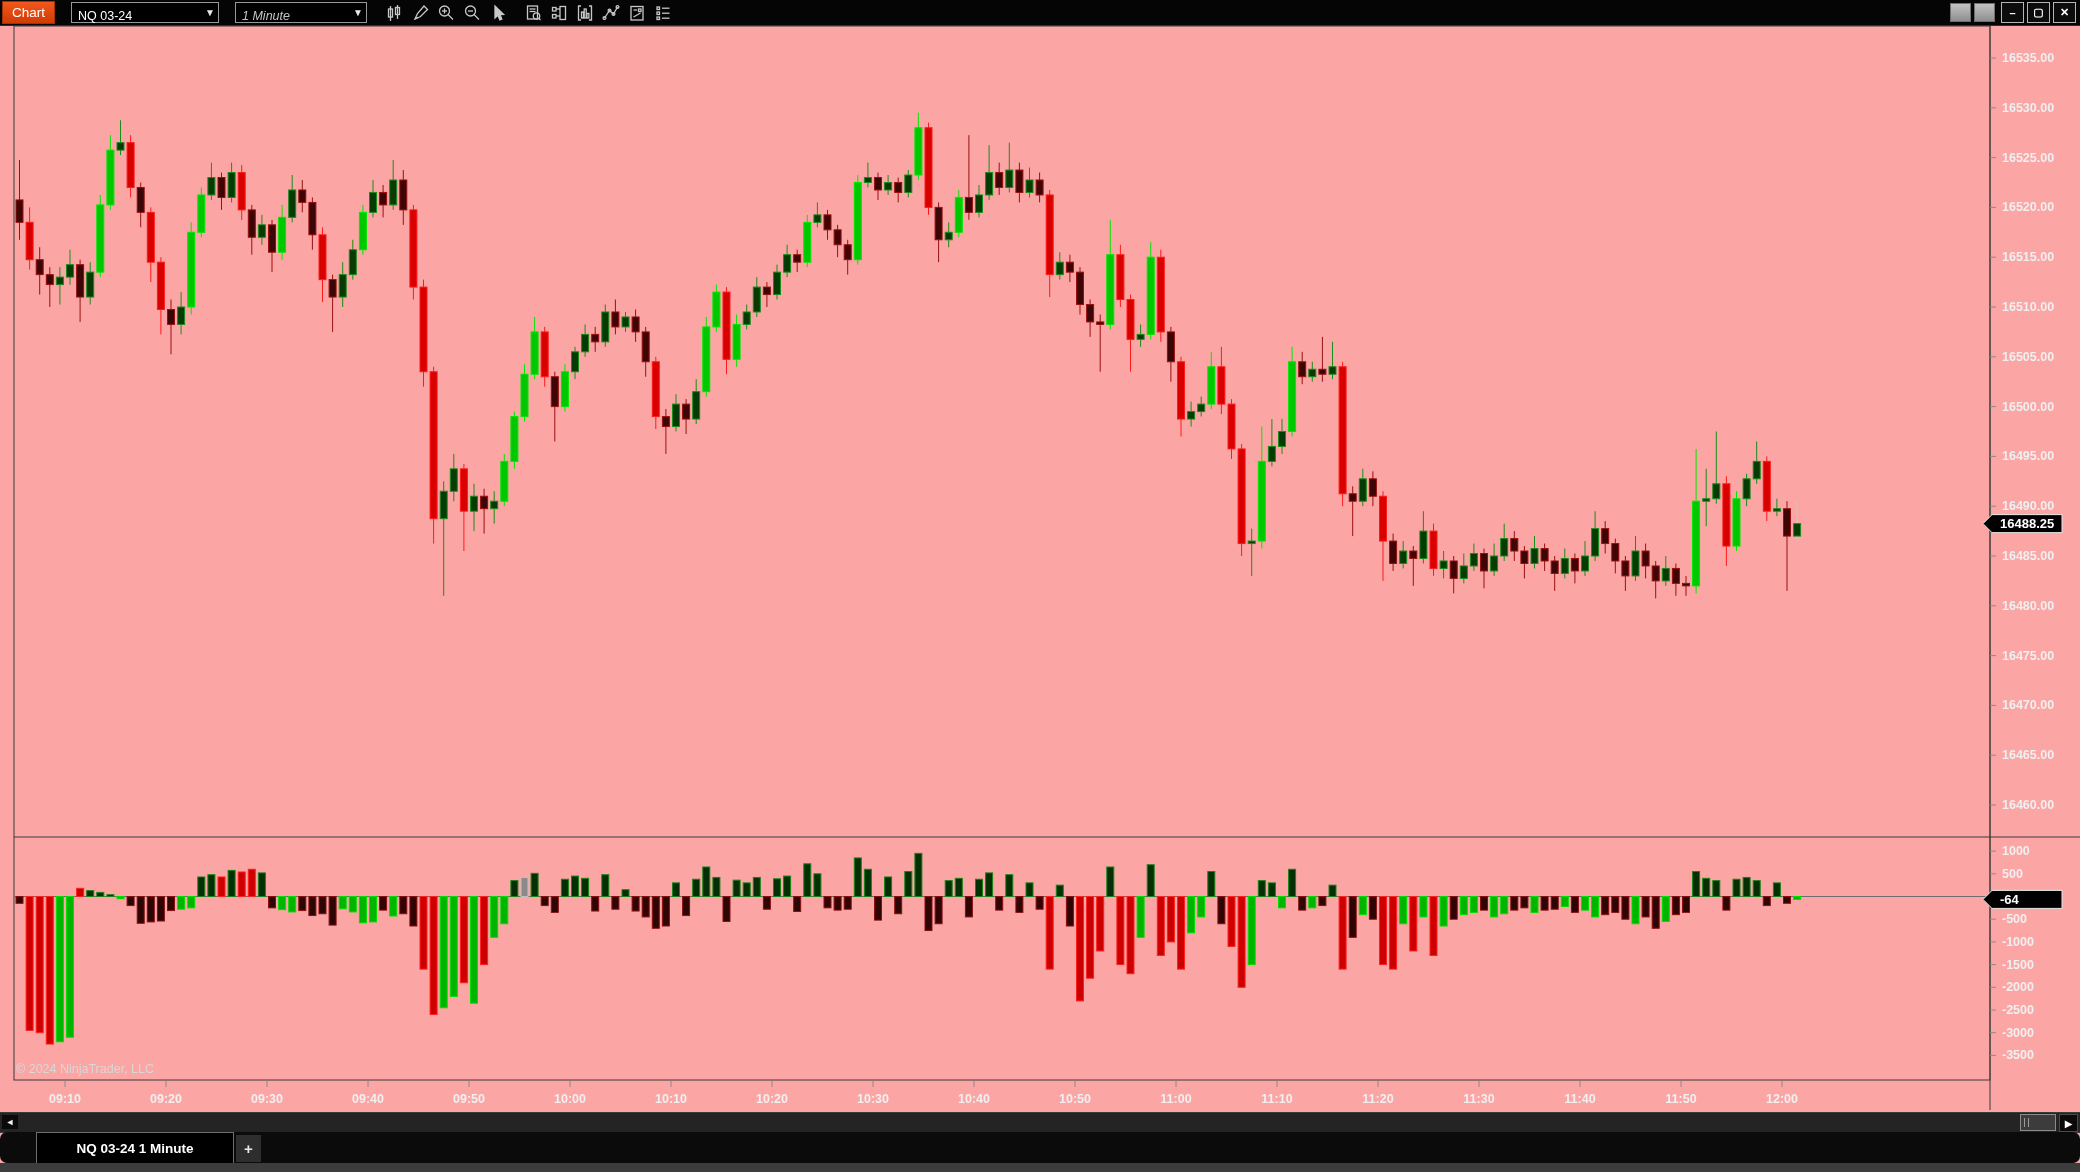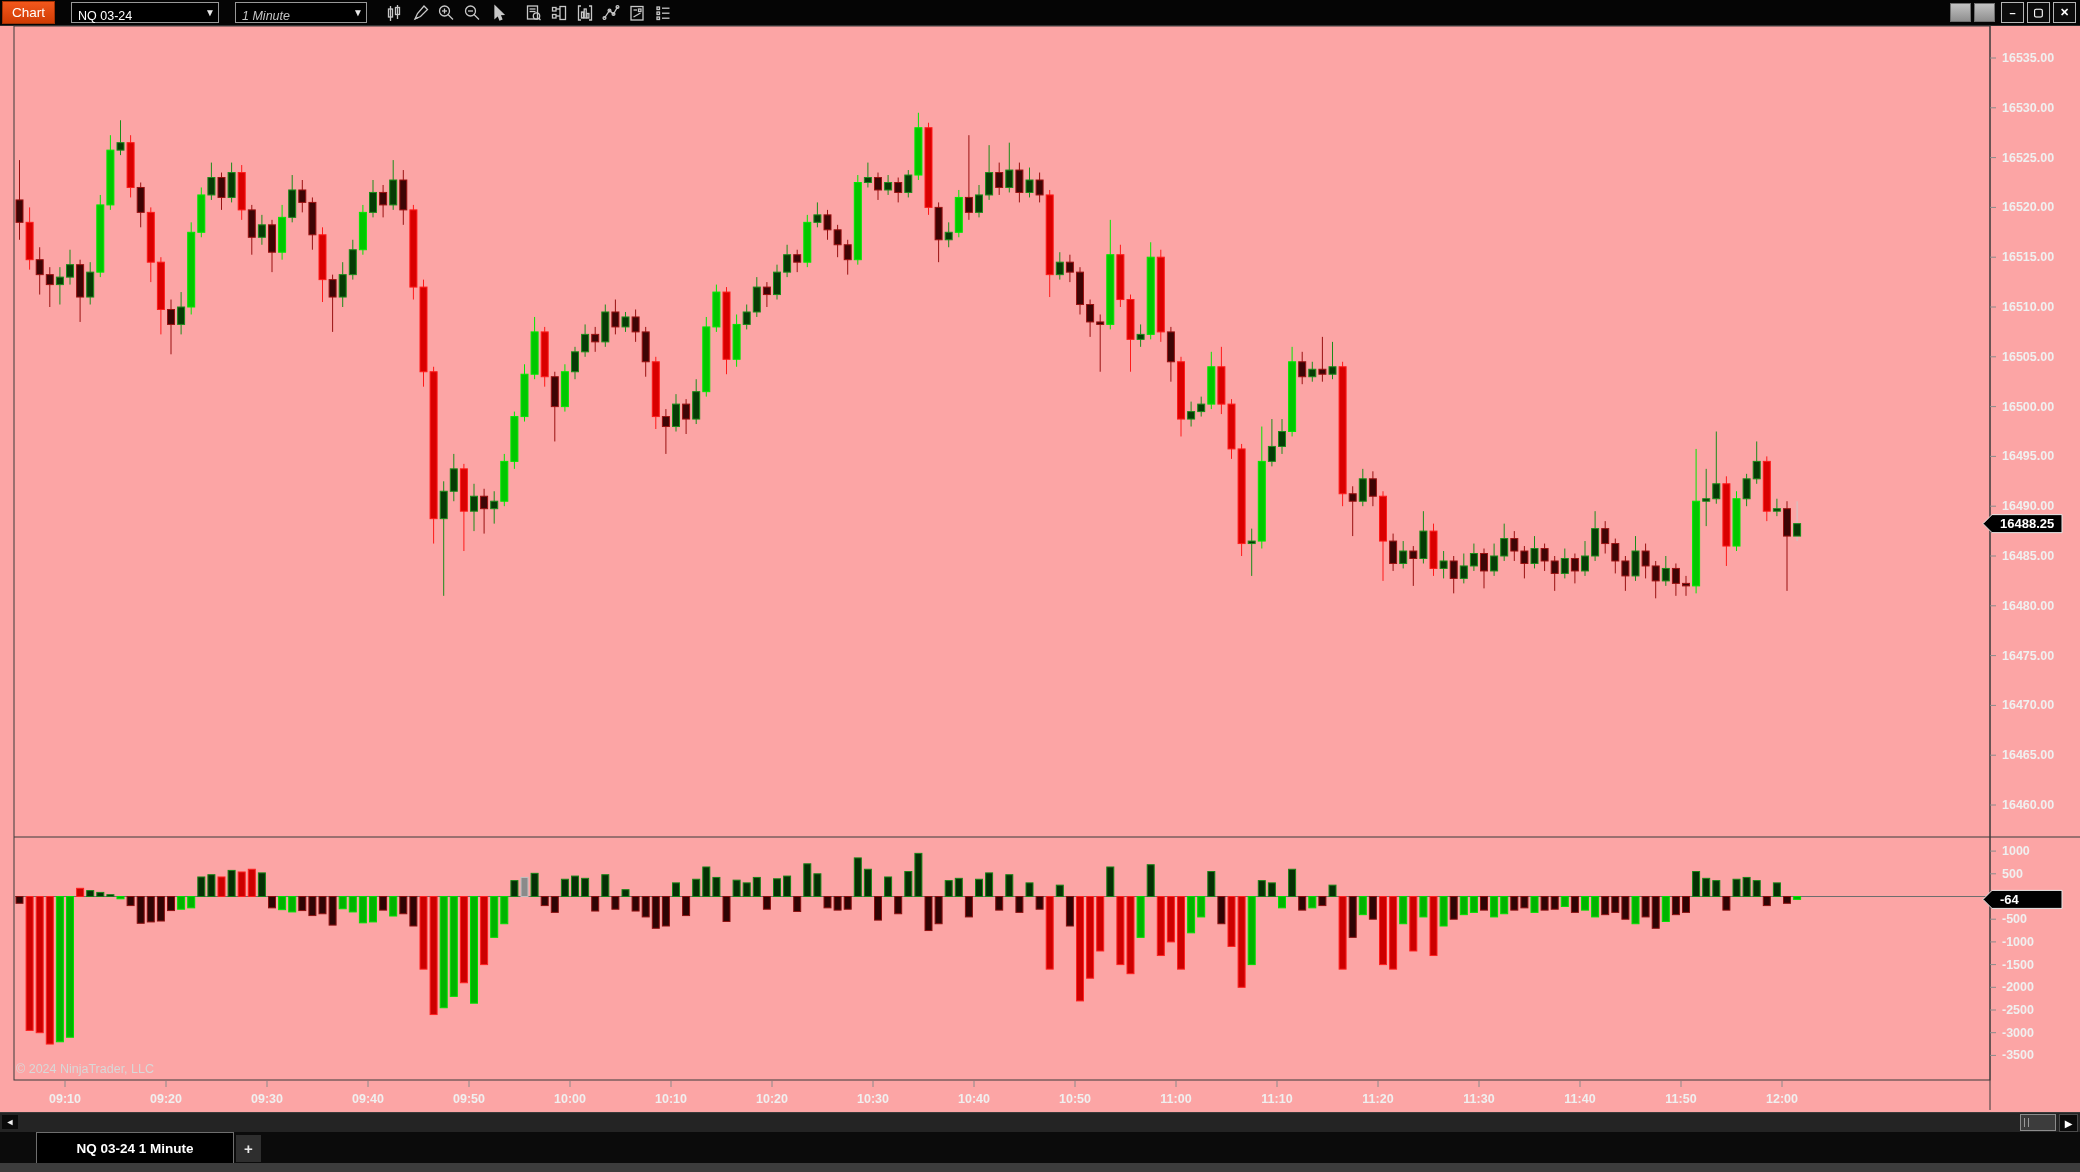--- a/index.html
+++ b/index.html
@@ -30,21 +30,21 @@
   #hscroll{position:absolute;left:0;top:1112px;width:2080px;height:19px;background:#242424;
            border-top:1px solid #3a3a3a;border-bottom:1px solid #3a3a3a;}
   #hs-left{position:absolute;left:2px;top:2px;width:16px;height:14px;color:#efefef;font-size:9px;
            display:flex;align-items:center;justify-content:center;background:#0a0a0a;}
   #hs-right{position:absolute;right:2px;top:1px;width:17px;height:16px;color:#fff;font-size:10px;
             display:flex;align-items:center;justify-content:center;background:#0a0a0a;border:1px solid #4a4a4a;}
   #hs-thumb{position:absolute;right:24px;top:1px;width:34px;height:15px;background:#3c3c3c;
             border:1px solid #8c8c8c;display:flex;align-items:center;}
   #hs-thumb .grip{width:1px;height:9px;background:#9a9a9a;margin-left:3px;}
   
-  #tabbar{position:absolute;left:0;top:1132px;width:2080px;height:31px;background:#0b0b0b;display:flex;align-items:stretch;}
+  #tabbar{position:absolute;left:0;top:1132px;width:2080px;height:31px;background:#0b0b0b;display:flex;align-items:stretch;border-radius:7px;}
   #tab-active{margin-left:36px;min-width:176px;background:#000;border:1px solid #6e6e6e;border-bottom:none;
               color:#fff;font-size:13.5px;font-weight:bold;display:flex;align-items:center;justify-content:center;
               padding:0 10px;}
   #tab-add{width:25px;margin-left:2px;background:#2e2e2e;color:#e8e8e8;font-size:15px;font-weight:bold;
            display:flex;align-items:center;justify-content:center;margin-top:3px;margin-bottom:1px;}
   #footer-strip{position:absolute;left:0;top:1163px;width:2080px;height:9px;background:#3c3c3c;}
 </style>
 </head>
 <body>
 <div id="app">

